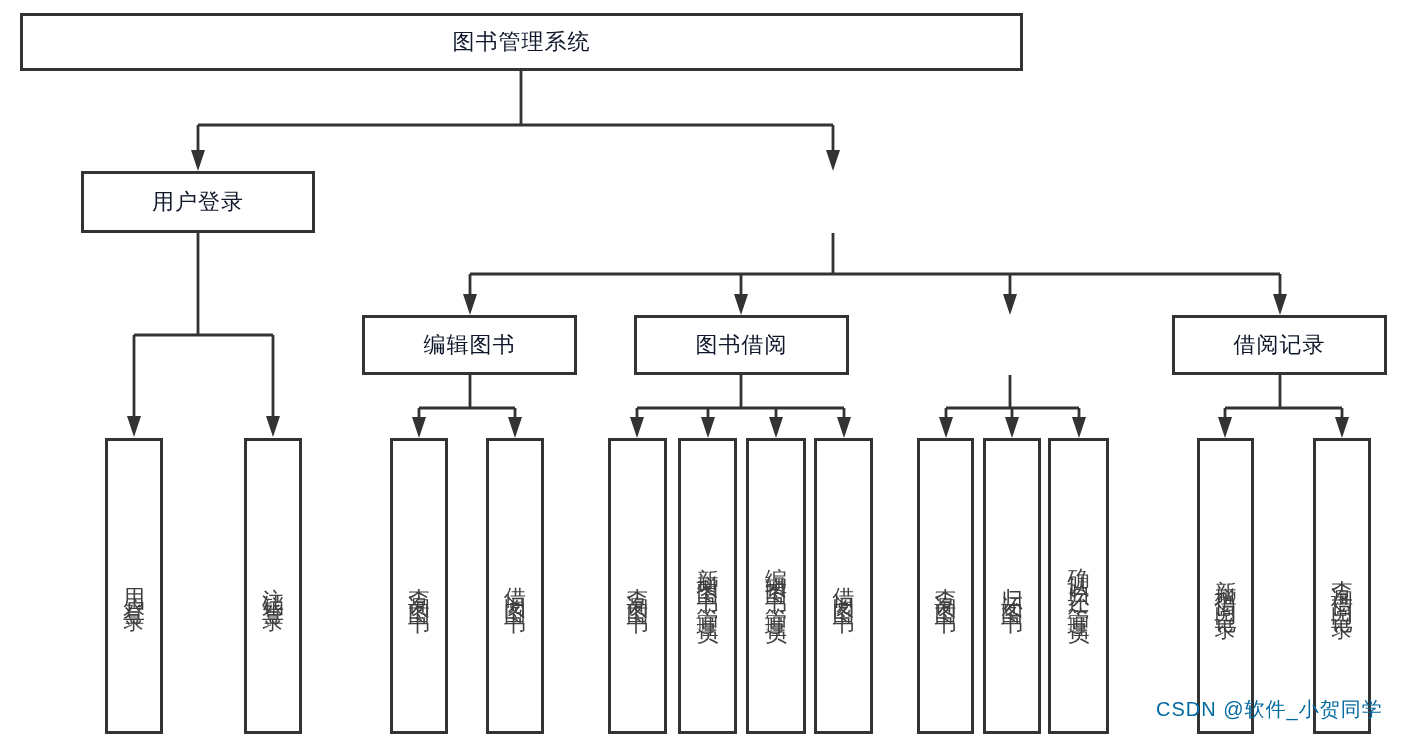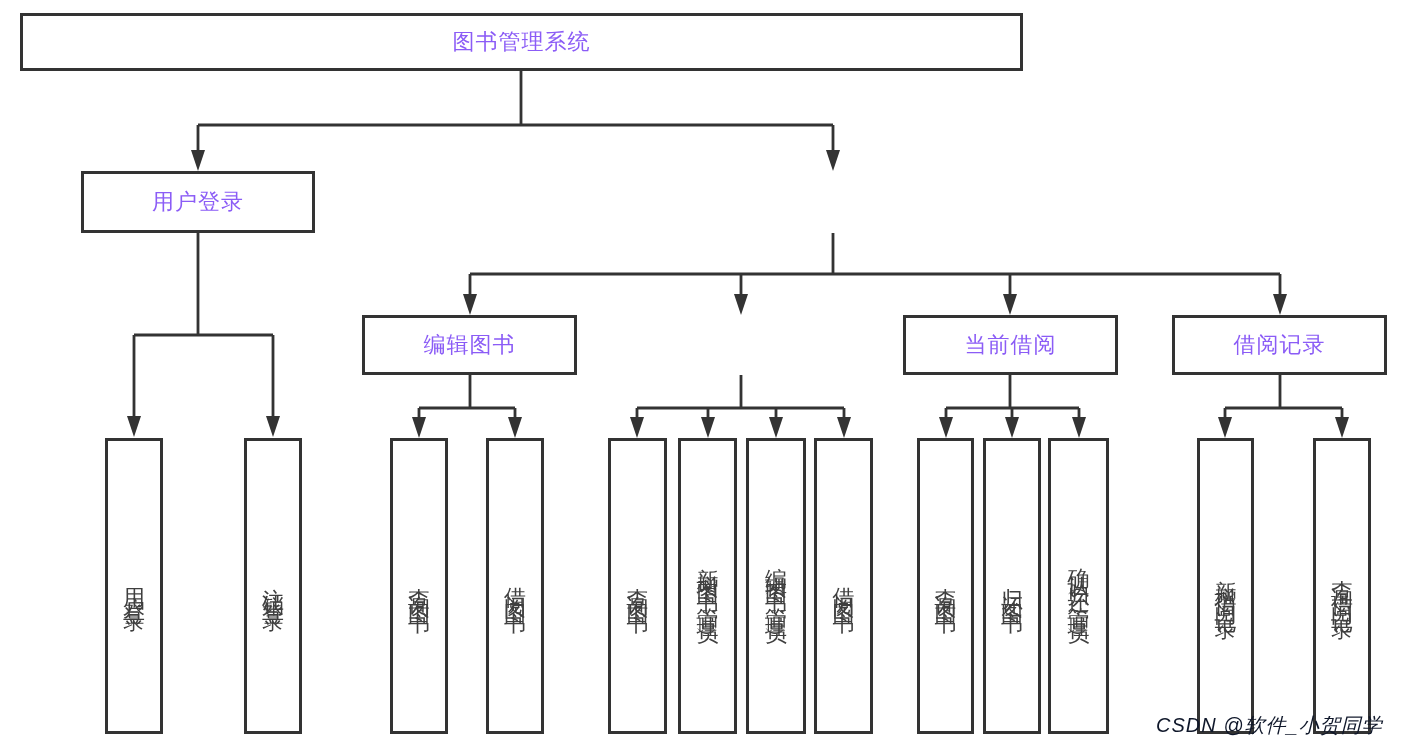--- a/index.html
+++ b/index.html
@@ -10,46 +10,45 @@
     font-family:"Liberation Sans","DejaVu Sans",sans-serif;
     overflow:hidden;
   }
   .connectors{position:absolute;left:0;top:0;z-index:1;}
   .node{
     position:absolute;
     box-sizing:border-box;
     background:#ffffff;
     border:3px solid #333333;
     display:flex;align-items:center;justify-content:center;
-    font-size:22px;color:#8b5cf6;
+    font-size:22px;color:#0f172a;
     letter-spacing:1px;
     z-index:2;
     white-space:nowrap;
   }
   .vnode{
     position:absolute;
     box-sizing:border-box;
     background:#ffffff;
     border:3px solid #333333;
     display:flex;align-items:center;justify-content:center;
     writing-mode:vertical-rl;
     font-size:22px;color:#3f3f3f;
     letter-spacing:8px;
     z-index:2;
     line-height:1;
   }
   .watermark{
     position:absolute;
-    left:1156px;top:712px;
+    left:1156px;top:696px;
     font-size:20px;
-    color:#0f172a;
+    color:#0369a1;
     letter-spacing:1px;
     z-index:3;
     white-space:nowrap;
-    font-style:italic;
   }
 </style>
 </head>
 <body>
 
 <div class="canvas">
 
   <svg class="connectors" width="1405" height="747" viewBox="0 0 1405 747">
     <g stroke="#333333" stroke-width="2.8" fill="none">
 
@@ -88,21 +87,21 @@
       <polygon points="1218,417 1232,417 1225,438"></polygon>
       <polygon points="1335,417 1349,417 1342,438"></polygon>
     </g>
   </svg>
 
   <div class="node" style="left:20px;top:13px;width:1003px;height:58px">图书管理系统</div>
 
   <div class="node" style="left:81px;top:171px;width:234px;height:62px">用户登录</div>
 
   <div class="node" style="left:362px;top:315px;width:215px;height:60px">编辑图书</div>
-  <div class="node" style="left:903px;top:315px;width:215px;height:60px">当前借阅</div>
+  <div class="node" style="left:634px;top:315px;width:215px;height:60px">图书借阅</div>
   <div class="node" style="left:1172px;top:315px;width:215px;height:60px">借阅记录</div>
 
   <div class="vnode" style="left:105px;top:438px;width:58px;height:296px">用户登录</div>
   <div class="vnode" style="left:244px;top:438px;width:58px;height:296px">注销登录</div>
 
   <div class="vnode" style="left:390px;top:438px;width:58px;height:296px">查询图书</div>
   <div class="vnode" style="left:486px;top:438px;width:58px;height:296px">借阅图书</div>
 
   <div class="vnode" style="left:608px;top:438px;width:59px;height:296px">查询图书</div>
   <div class="vnode" style="left:678px;top:438px;width:59px;height:296px">新增图书（管理员）</div>

